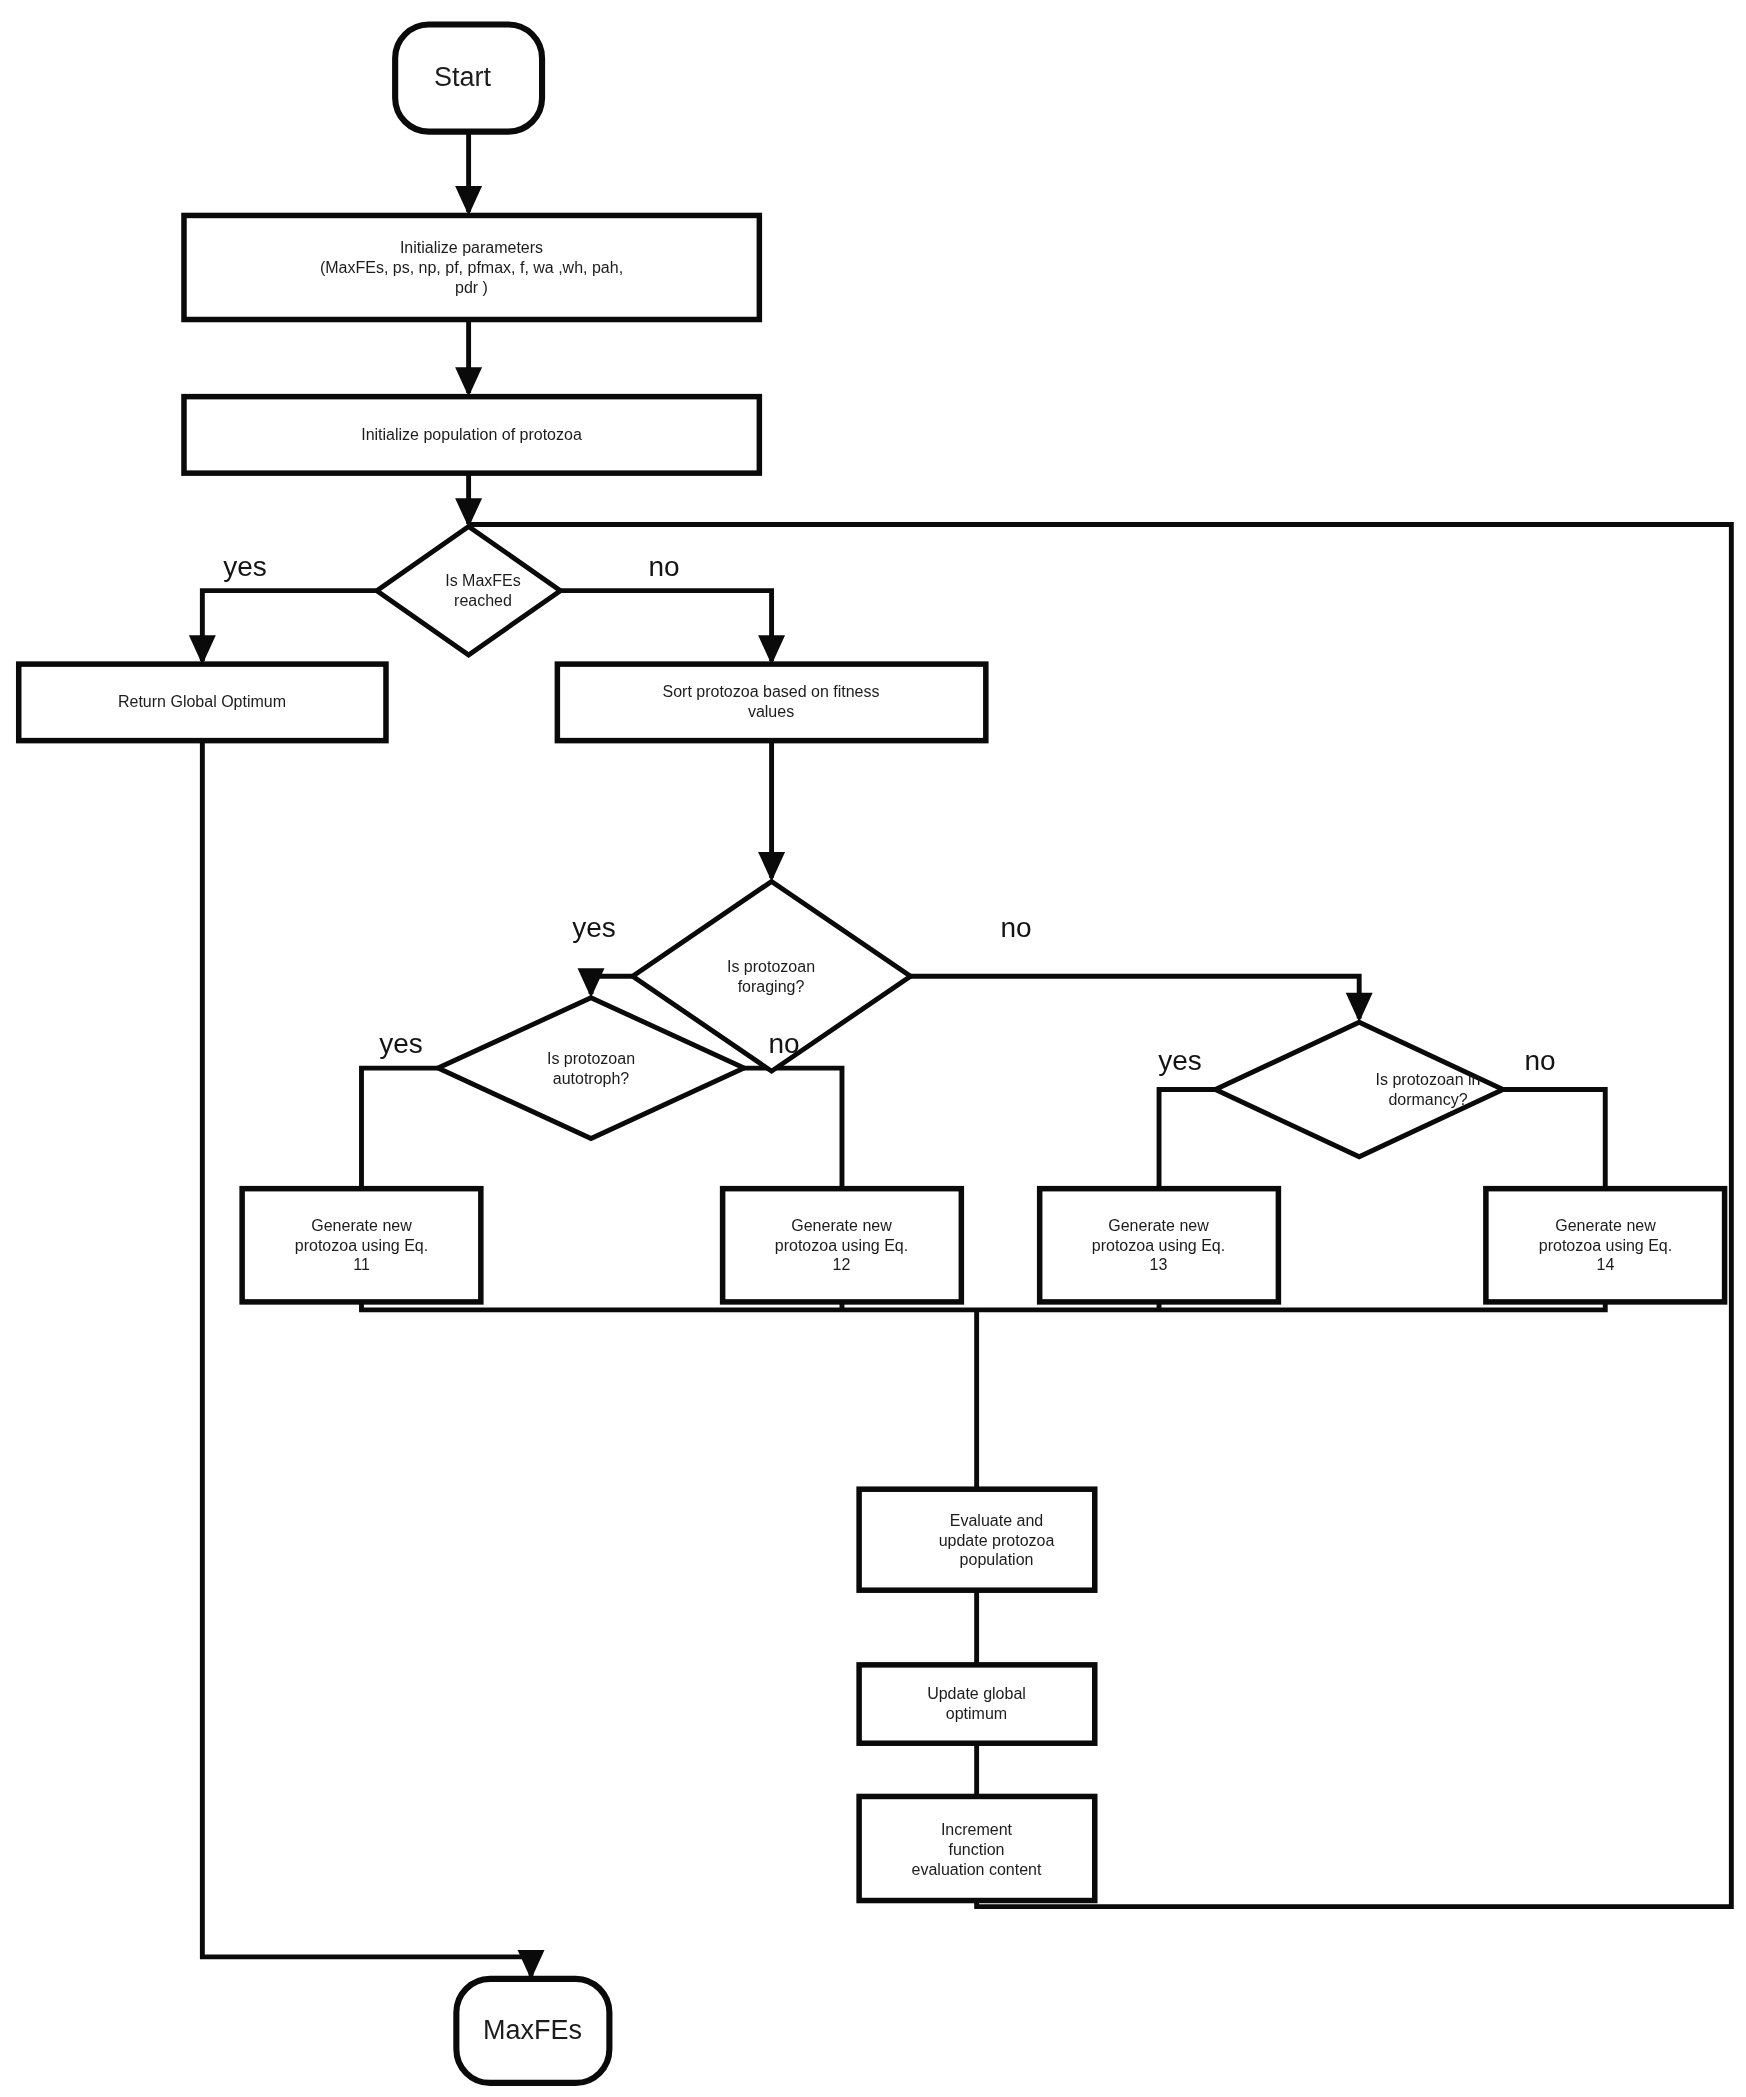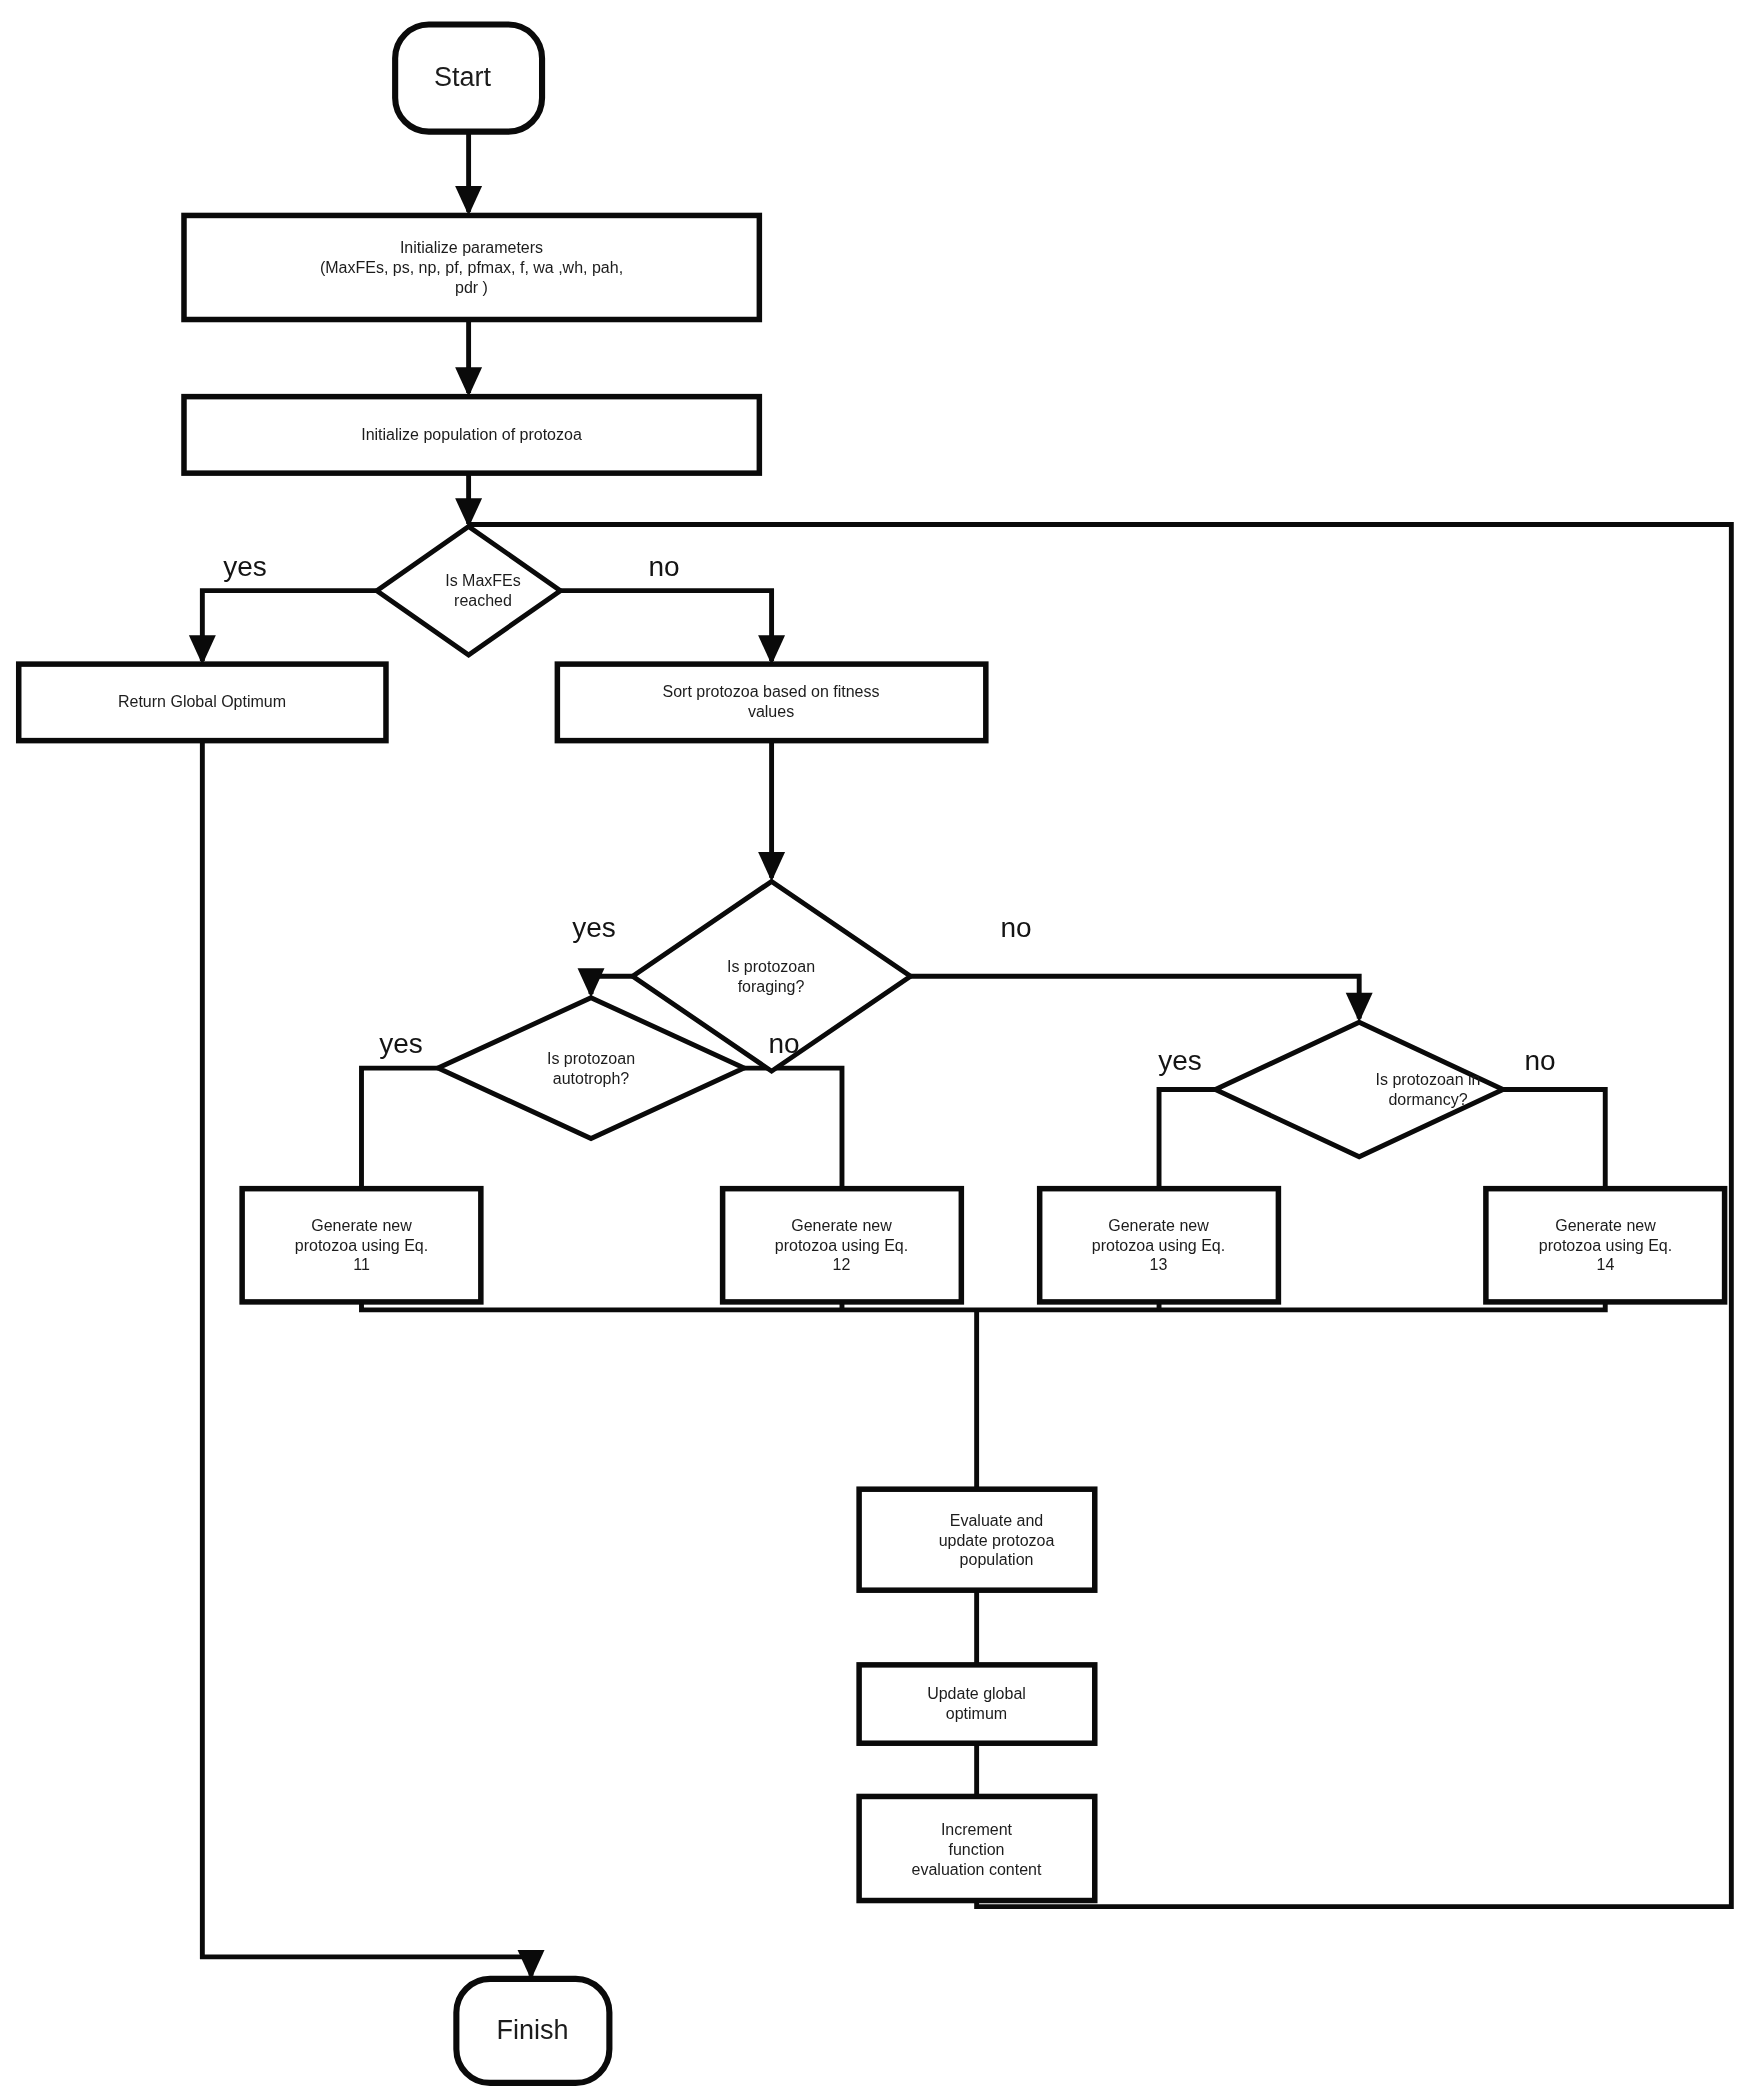--- a/index.html
+++ b/index.html
@@ -123,21 +123,21 @@
 protozoa using Eq.
 14</div>
   <div class="nlabel" style="left:868px;top:1493px;width:257px;height:95px;">Evaluate and
 update protozoa
 population</div>
   <div class="nlabel" style="left:848px;top:1668px;width:257px;height:72px;">Update global
 optimum</div>
   <div class="nlabel" style="left:848px;top:1800px;width:257px;height:100px;">Increment
 function
 evaluation content</div>
-  <div class="nlabel term" style="left:456px;top:1979px;width:153px;height:104px;">Finish</div>
+  <div class="nlabel term" style="left:456px;top:1979px;width:153px;height:104px;">MaxFEs</div>
 
   <div class="elabel" style="left:202px;top:548px;width:86px;height:37px;">yes</div>
   <div class="elabel" style="left:621px;top:548px;width:86px;height:37px;">no</div>
   <div class="elabel" style="left:551px;top:909px;width:86px;height:37px;">yes</div>
   <div class="elabel" style="left:973px;top:909px;width:86px;height:37px;">no</div>
   <div class="elabel" style="left:358px;top:1025px;width:86px;height:37px;">yes</div>
   <div class="elabel" style="left:741px;top:1025px;width:86px;height:37px;">no</div>
   <div class="elabel" style="left:1137px;top:1042px;width:86px;height:37px;">yes</div>
   <div class="elabel" style="left:1497px;top:1042px;width:86px;height:37px;">no</div>
 

